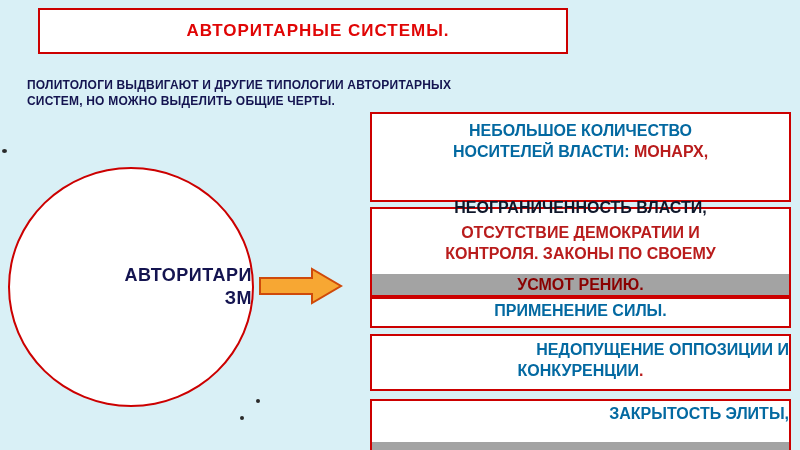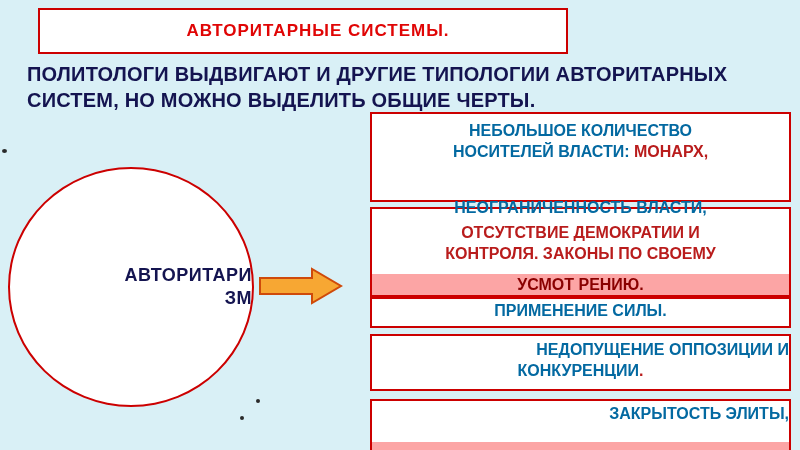--- a/index.html
+++ b/index.html
@@ -4,40 +4,40 @@
 <style>
   * { margin:0; padding:0; box-sizing:border-box; }
   html,body { width:800px; height:450px; }
   body { font-family:"Liberation Sans", sans-serif; font-weight:700; }
   .slide { position:relative; width:800px; height:450px; background:#d9f0f6; overflow:hidden; }
 
   .title-box { position:absolute; left:38px; top:8px; width:530px; height:46px; background:#ffffff;
                border:2px solid #cc0000; display:flex; align-items:center; justify-content:center; }
   .title-text { color:#e00505; font-size:17px; letter-spacing:1px;margin-left:30px; }
 
-  .intro { position:absolute; left:27px; top:61px; width:755px; color:#141450;
-           font-size:20px; line-height:1.32; letter-spacing:0.2px; }
+  .intro { position:absolute; left:27px; top:78px; width:755px; color:#141450;
+           font-size:12px; line-height:1.32; letter-spacing:0.2px; }
 
   .circle { position:absolute; left:8px; top:167px; width:246px; height:240px; background:#ffffff;
             border:2px solid #cc0000; border-radius:50%; display:flex; flex-direction:column;
             align-items:flex-end; justify-content:center; text-align:center; color:#141450;
             font-size:18px; letter-spacing:0.5px; line-height:1.3; }
 
   .arrow-wrap { position:absolute; left:259px; top:266px; width:84px; height:40px; }
 
   .rbox { position:absolute; left:370px; width:421px; background:#ffffff; border:2px solid #cc0000;
           text-align:center; font-size:16px; line-height:1.3; }
   .red  { color:#0369a1;text-align:right; }
   .navy { color:#b91c1c; }
 
   .box1 { top:112px; height:90px; padding-top:7px; }
 
   .box2 { top:207px; height:90px; padding-top:14px; }
-  .overlap-line { position:absolute; left:0; top:-11px; width:100%; text-align:center; color:#0369a1; }
-  .bar { position:absolute; left:0; width:100%; background:#fca5a5; color:#8a0000; }
+  .overlap-line { position:absolute; left:0; top:-11px; width:100%; text-align:center; color:#0f172a; }
+  .bar { position:absolute; left:0; width:100%; background:#a3a3a3; color:#8a0000; }
   .box2 .bar { bottom:0; height:21px; line-height:21px; }
 
   .box3 { top:297px; height:31px; padding-top:2px; }
 
   .box4 { top:334px; height:57px; padding-top:4px; }
 
   .box5 { top:399px; height:60px; padding-top:3px; }
   .box5 .bar { top:41px; height:19px; z-index:0; }
   .line-over { position:relative; z-index:1; }
 

